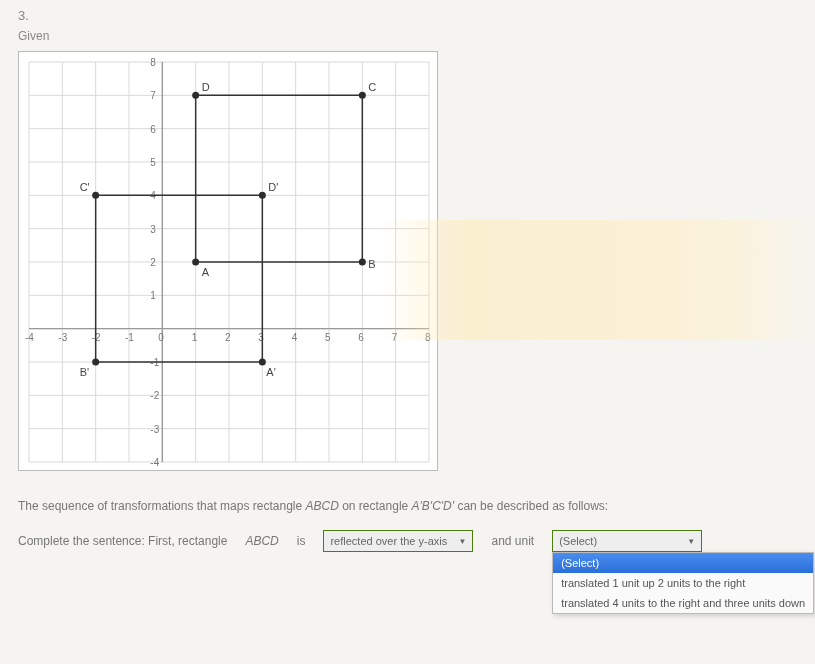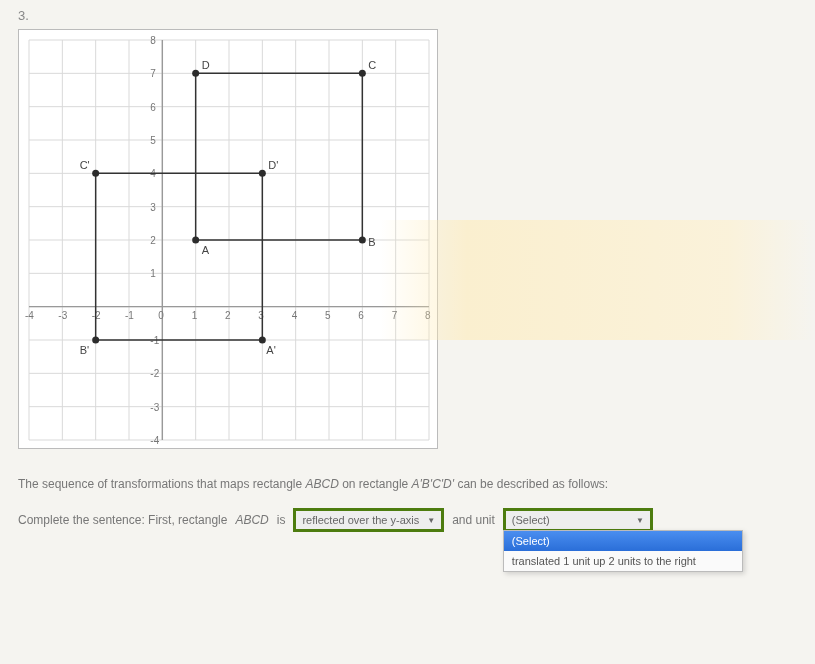--- a/index.html
+++ b/index.html
@@ -45,28 +45,28 @@
     font-size: 12px;
     line-height: 1.6;
   }
   .sentence {
     margin-top: 14px;
     color: #777;
     font-size: 12px;
     display: flex;
     align-items: center;
     flex-wrap: wrap;
-    gap: 8px;
+    gap: 18px;
   }
   .select-box {
     display: inline-flex;
     align-items: center;
     justify-content: space-between;
     background: #eee;
-    border: 3px solid #4d7c0f;
+    border: 1px solid #4d7c0f;
     height: 22px;
     padding: 9px 6px;
     font-size: 11px;
     color: #666;
     min-width: 150px;
     cursor: pointer;
   }
   .select-box .caret {
     font-size: 8px;
     color: #666;
@@ -106,20 +106,21 @@
     height: 120px;
     background: linear-gradient(90deg, rgba(255,235,180,0.0), rgba(255,235,180,0.55) 20%, rgba(255,240,200,0.55) 80%, rgba(255,235,180,0.0));
     pointer-events: none;
   }
 </style>
 </head>
 <body>
 
 <div class="page">
   <div class="qnum">3.</div>
+  <div class="given">Given</div>
 
   <div class="graph-wrap">
     <svg id="graph-svg" width="420" height="420" viewBox="0 0 420 420">
         <g class="grid">
           <line class="tick" x1="10" y1="10" x2="10" y2="410"></line>
           <line class="tick" x1="43.33333333333333" y1="10" x2="43.33333333333333" y2="410"></line>
           <line class="tick" x1="76.66666666666666" y1="10" x2="76.66666666666666" y2="410"></line>
           <line class="tick" x1="110" y1="10" x2="110" y2="410"></line>
           <line class="tick" x1="143.33333333333331" y1="10" x2="143.33333333333331" y2="410"></line>
           <line class="tick" x1="176.66666666666669" y1="10" x2="176.66666666666669" y2="410"></line>
@@ -217,18 +218,19 @@
     <span>and unit</span>
 
     <span class="dropdown-wrap">
       <span class="select-box">
         <span>(Select)</span>
         <span class="caret">▼</span>
       </span>
       <div class="dropdown">
         <div class="opt sel">(Select)</div>
         <div class="opt">translated 1 unit up 2 units to the right</div>
+        <div class="opt">translated 4 units to the right and three units down</div>
       </div>
     </span>
   </div>
 </div>
 
 <div class="light-overlay"></div>
 
 </body></html>

